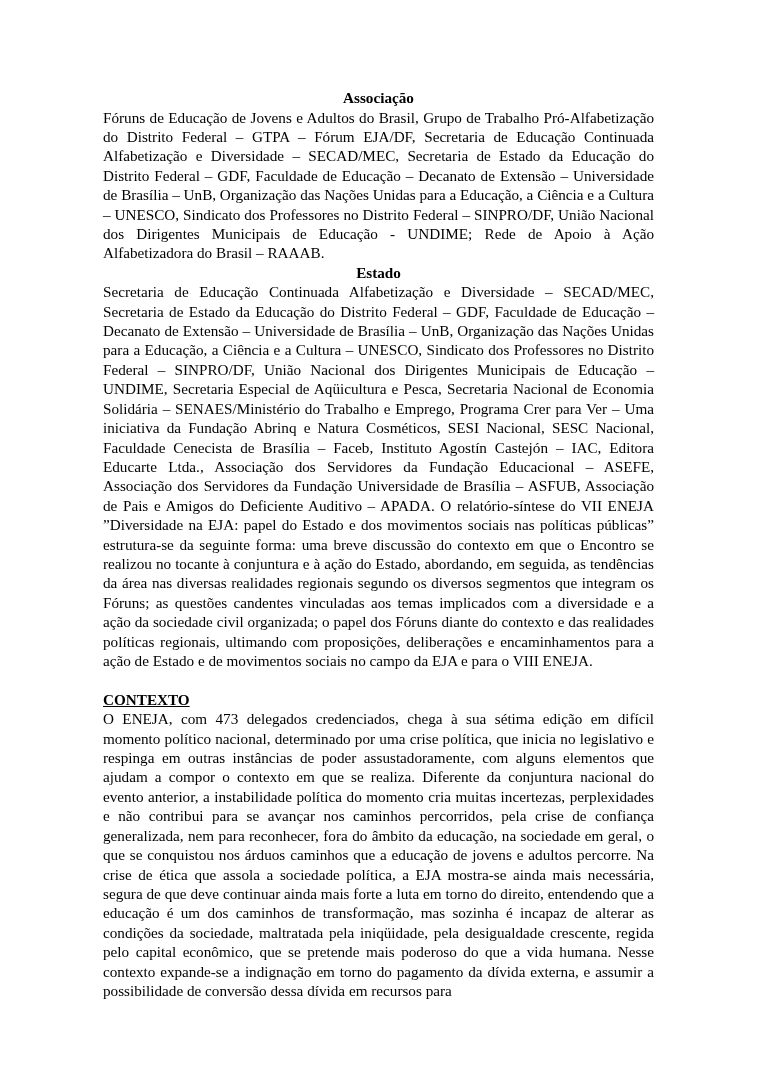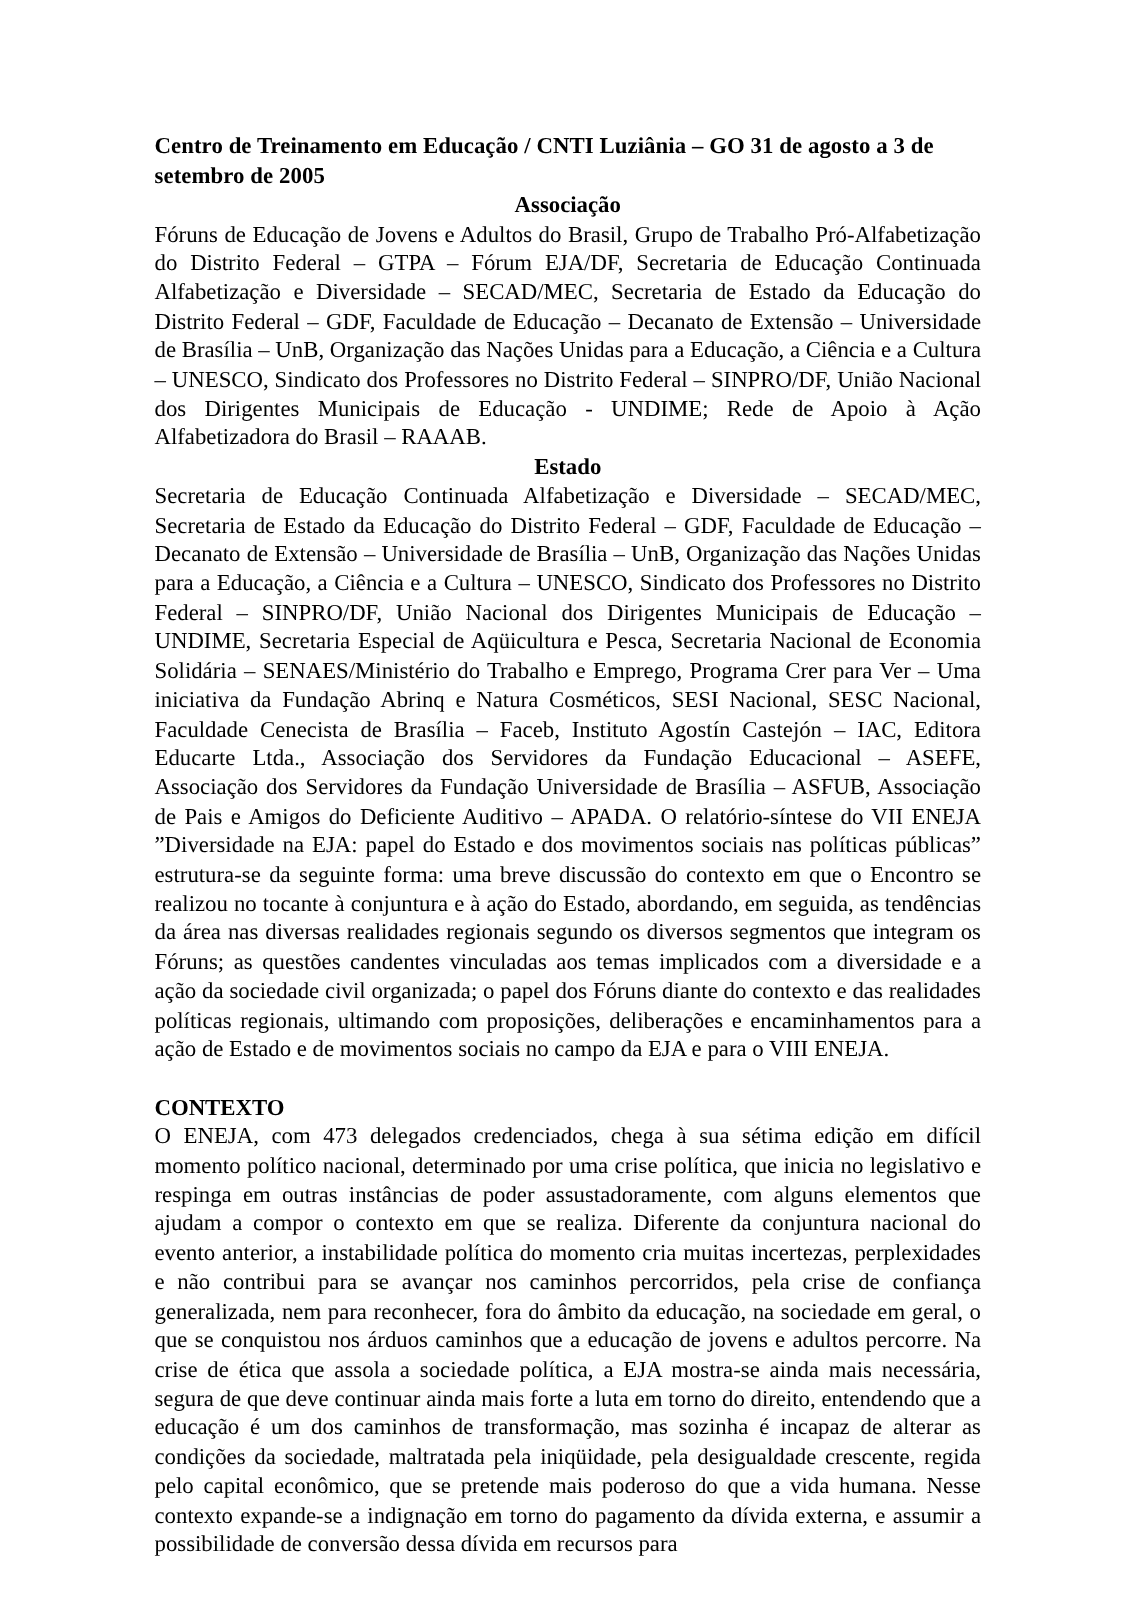--- a/index.html
+++ b/index.html
@@ -42,40 +42,40 @@
     line-height: 19.5px;
     text-align: center;
     margin: 0;
   }
   .left-heading {
     font-size: 15.2px;
     font-weight: bold;
     line-height: 19.5px;
     text-align: left;
     margin: 0;
+    text-decoration: underline;
   }
   .body-par {
     font-size: 15.2px;
     line-height: 19.4px;
     text-align: justify;
     text-justify: inter-word;
     margin: 0;
     hyphens: none;
   }
   .spacer-line {
     height: 19.4px;
   }
 </style>
 </head>
 <body>
 
 <div class="page">
   <div class="content">
 
-    <h1 class="doc-title">Centro de Treinamento em Educação / CNTI Luziânia – GO 31 de agosto a 3 de setembro de 2005</h1>
 
     <h2 class="section-heading">Associação</h2>
 
     <p class="body-par">Fóruns de Educação de Jovens e Adultos do Brasil, Grupo de Trabalho Pró-Alfabetização do Distrito Federal – GTPA – Fórum EJA/DF, Secretaria de Educação Continuada Alfabetização e Diversidade – SECAD/MEC, Secretaria de Estado da Educação do Distrito Federal – GDF, Faculdade de Educação – Decanato de Extensão – Universidade de Brasília – UnB, Organização das Nações Unidas para a Educação, a Ciência e a Cultura – UNESCO, Sindicato dos Professores no Distrito Federal – SINPRO/DF, União Nacional dos Dirigentes Municipais de Educação - UNDIME; Rede de Apoio à Ação Alfabetizadora do Brasil – RAAAB.</p>
 
     <h2 class="section-heading">Estado</h2>
 
     <p class="body-par">Secretaria de Educação Continuada Alfabetização e Diversidade – SECAD/MEC, Secretaria de Estado da Educação do Distrito Federal – GDF, Faculdade de Educação – Decanato de Extensão – Universidade de Brasília – UnB, Organização das Nações Unidas para a Educação, a Ciência e a Cultura – UNESCO, Sindicato dos Professores no Distrito Federal – SINPRO/DF, União Nacional dos Dirigentes Municipais de Educação – UNDIME, Secretaria Especial de Aqüicultura e Pesca, Secretaria Nacional de Economia Solidária – SENAES/Ministério do Trabalho e Emprego, Programa Crer para Ver – Uma iniciativa da Fundação Abrinq e Natura Cosméticos, SESI Nacional, SESC Nacional, Faculdade Cenecista de Brasília – Faceb, Instituto Agostín Castejón – IAC, Editora Educarte Ltda., Associação dos Servidores da Fundação Educacional – ASEFE, Associação dos Servidores da Fundação Universidade de Brasília – ASFUB, Associação de Pais e Amigos do Deficiente Auditivo – APADA. O relatório-síntese do VII ENEJA ”Diversidade na EJA: papel do Estado e dos movimentos sociais nas políticas públicas” estrutura-se da seguinte forma: uma breve discussão do contexto em que o Encontro se realizou no tocante à conjuntura e à ação do Estado, abordando, em seguida, as tendências da área nas diversas realidades regionais segundo os diversos segmentos que integram os Fóruns; as questões candentes vinculadas aos temas implicados com a diversidade e a ação da sociedade civil organizada; o papel dos Fóruns diante do contexto e das realidades políticas regionais, ultimando com proposições, deliberações e encaminhamentos para a ação de Estado e de movimentos sociais no campo da EJA e para o VIII ENEJA.</p>
 
     <div class="spacer-line"></div>

